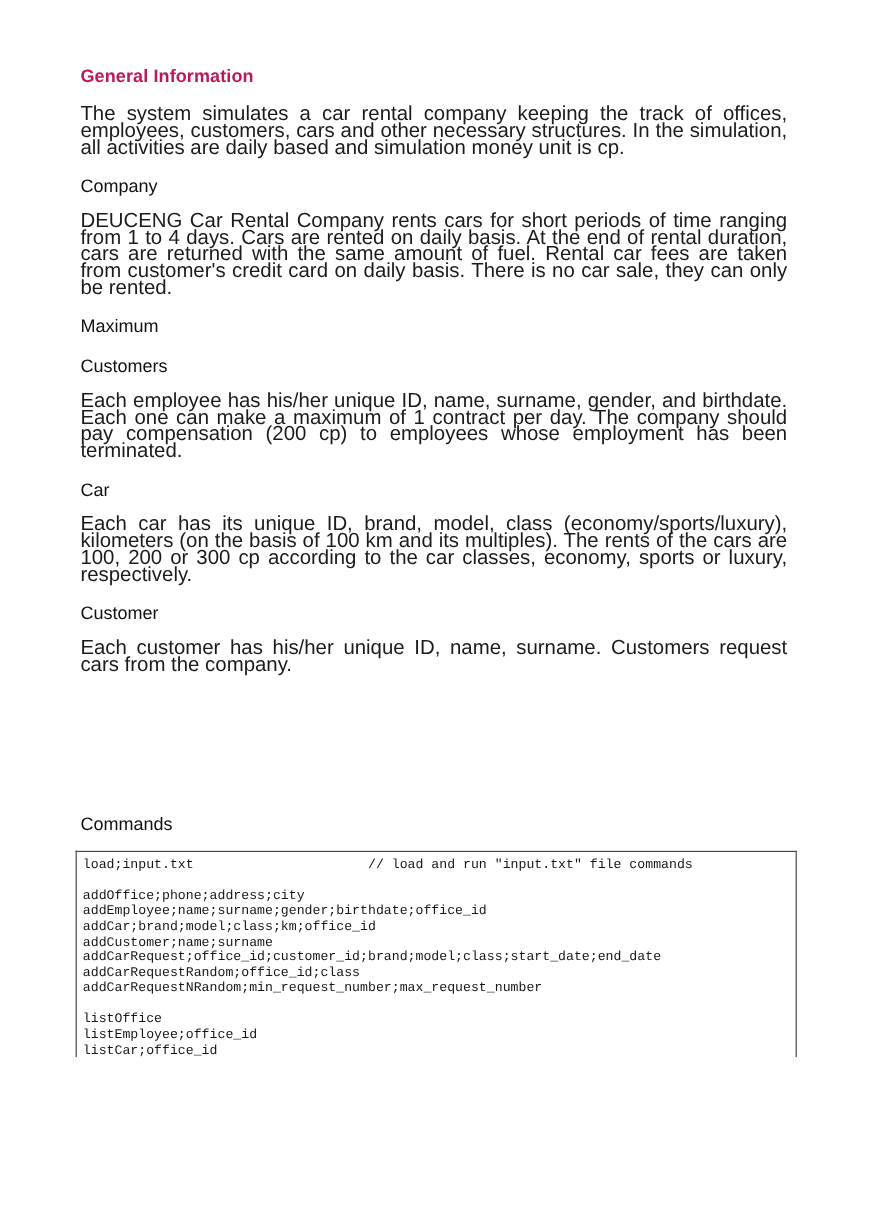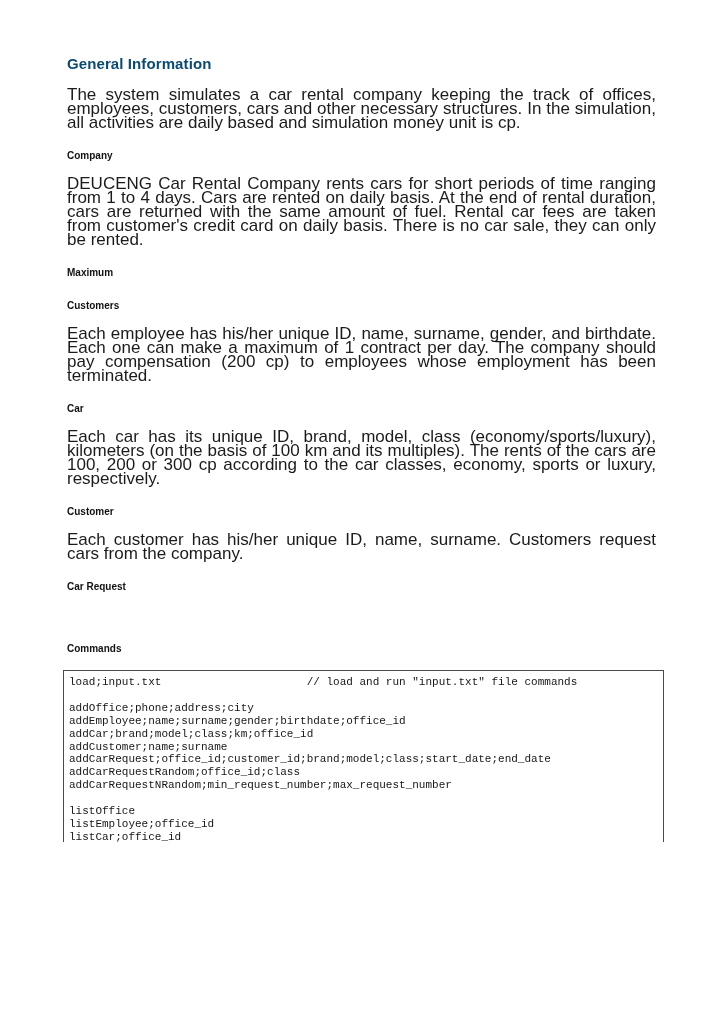--- a/index.html
+++ b/index.html
@@ -11,32 +11,32 @@
     padding: 55px 68px 0 67px;
     background: #ffffff;
     color: #1b1b1b;
     font-family: "Liberation Sans", sans-serif;
     overflow: hidden;
   }
   h1 {
     font-size: 15px;
     line-height: 17px;
     font-weight: bold;
-    color: #0c4a6e;
+    color: #be185d;
     margin: 0 0 16px 0;
     letter-spacing: 0.1px;
   }
   h2 {
-    font-size: 10px;
+    font-size: 15px;
     line-height: 14px;
-    font-weight: bold;
+    font-weight: normal;
     color: #111;
     margin: 19px 0 14px 0;
   }
-  h2.commands { margin-top: 48px; }
+  h2.commands { margin-top: 120px; }
   p {
     font-size: 17px;
     line-height: 14px;
     margin: 0;
     text-align: justify;
     text-justify: inter-word;
   }
   pre.code {
     margin: 0 0 0 -4px;
     width: 601px;
@@ -79,21 +79,20 @@
     <h2>Car</h2>
     <p>Each car has its unique ID, brand, model, class (economy/sports/luxury), kilometers (on the basis of 100 km and its multiples). The rents of the cars are 100, 200 or 300 cp according to the car classes, economy, sports or luxury, respectively.</p>
   </section>
 
   <section>
     <h2>Customer</h2>
     <p>Each customer has his/her unique ID, name, surname. Customers request cars from the company.</p>
   </section>
 
   <section>
-    <h2>Car Request</h2>
   </section>
 
 
   <section>
     <h2 class="commands">Commands</h2>
     <pre class="code">load;input.txt                      // load and run "input.txt" file commands
 
 addOffice;phone;address;city
 addEmployee;name;surname;gender;birthdate;office_id
 addCar;brand;model;class;km;office_id

